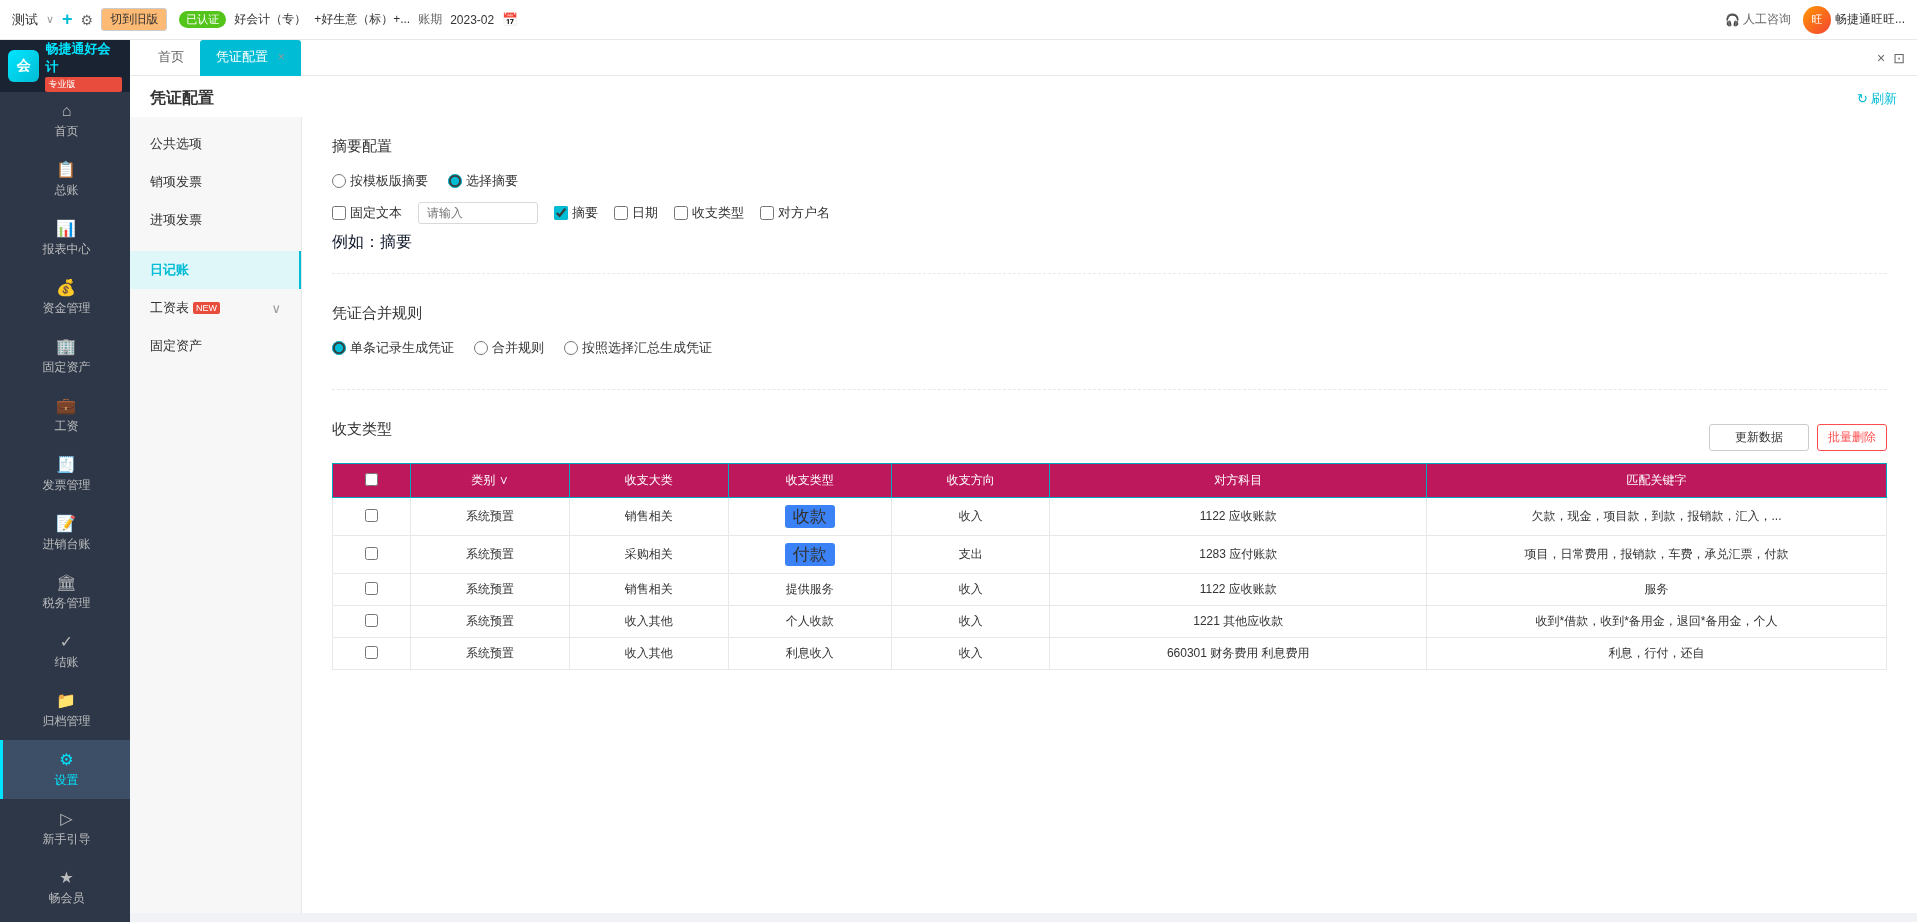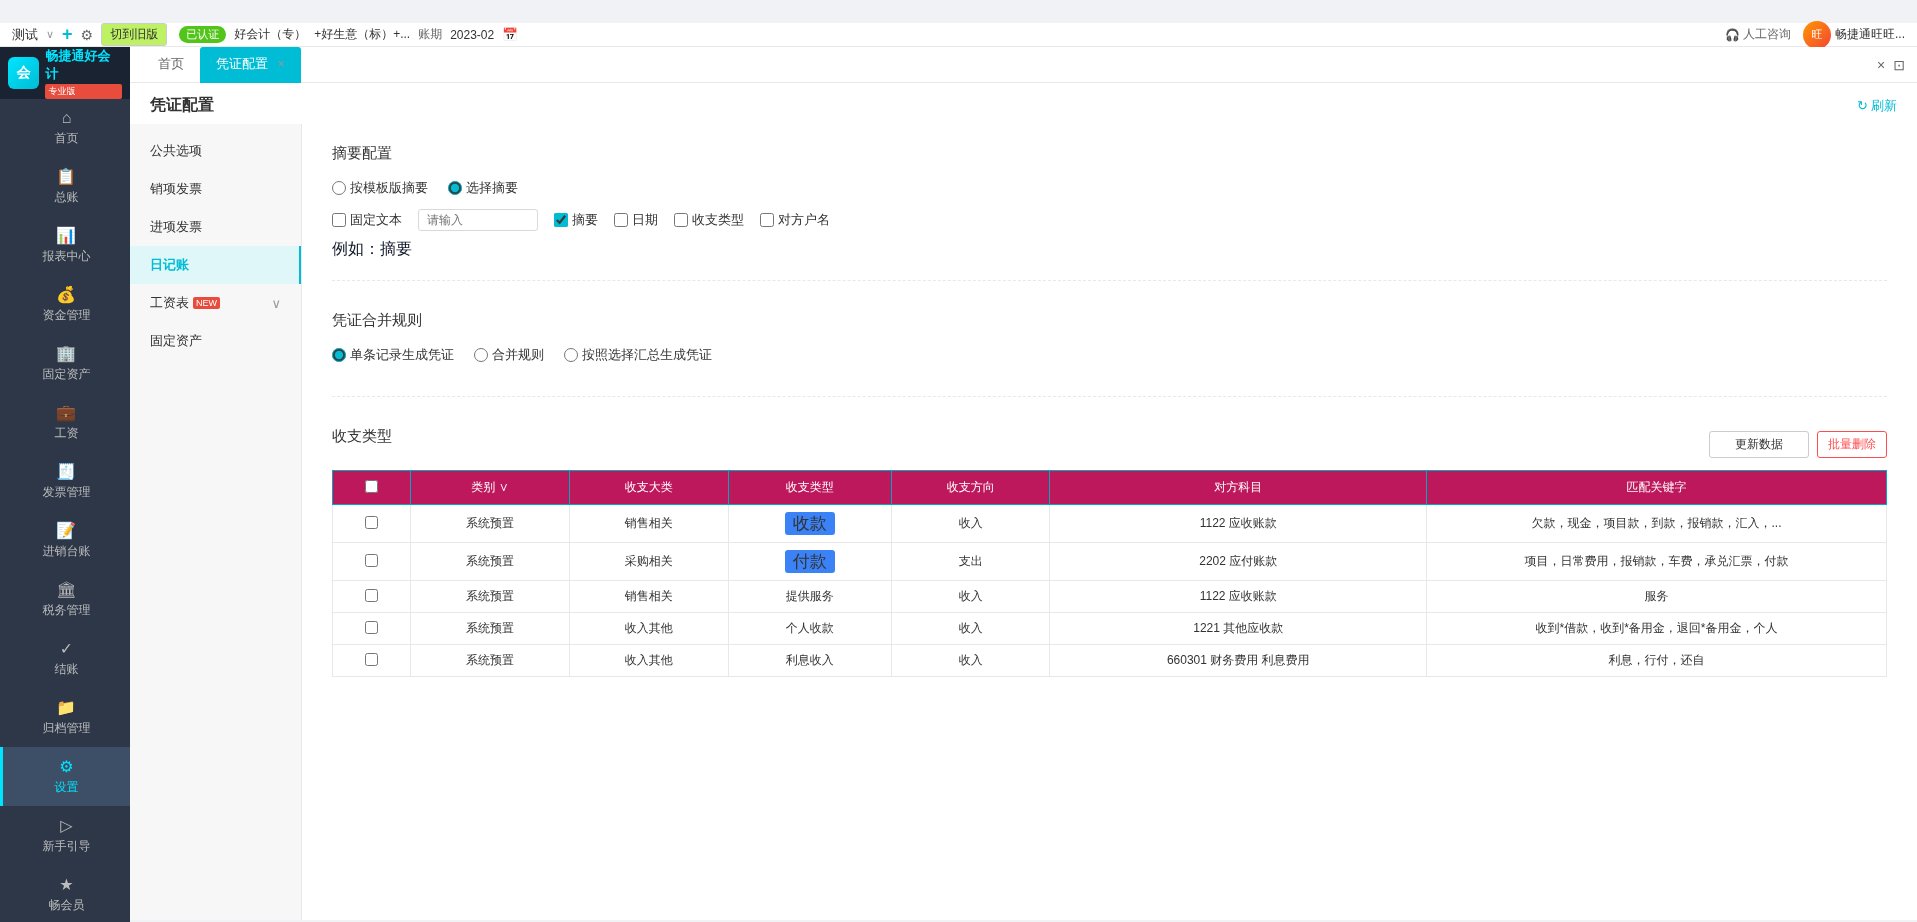--- a/index.html
+++ b/index.html
@@ -1,20 +1,20 @@
 <!DOCTYPE html>
 <html><head>
   <meta charset="utf-8">
   <style>
     * { margin: 0; padding: 0; box-sizing: border-box; }
     body { font-family: 'Microsoft YaHei', Arial, sans-serif; font-size: 13px; background: #f0f2f5; color: #333; width: 1917px; min-height: 922px; overflow-x: hidden; }
 
     
-    .top-nav { display: flex; align-items: center; background: #fff; height: 24px; padding: 0 12px; border-bottom: 1px solid #e8e8e8; gap: 8px; margin-top: 23px; }
-    .top-nav-switch-btn { border: 1px solid #ccc; border-radius: 3px; padding: 2px 8px; font-size: 12px; cursor: pointer; background: #bef264; color: #333; }
+    .top-nav { display: flex; align-items: center; background: #fff; height: 40px; padding: 0 12px; border-bottom: 1px solid #e8e8e8; gap: 8px; }
+    .top-nav-switch-btn { border: 1px solid #ccc; border-radius: 3px; padding: 2px 8px; font-size: 12px; cursor: pointer; background: #fdba74; color: #333; }
     .top-nav-badges { display: flex; gap: 8px; align-items: center; margin-left: 4px; }
     .top-nav-right { margin-left: auto; display: flex; align-items: center; gap: 12px; }
     .top-nav-user { display: flex; align-items: center; gap: 4px; cursor: pointer; }
     .user-avatar { width: 28px; height: 28px; border-radius: 50%; background: linear-gradient(135deg, #ff9800, #f44336); display: flex; align-items: center; justify-content: center; color: #fff; font-size: 11px; }
 
     
     .layout { display: flex; height: calc(922px - 40px); }
     .sidebar { width: 130px; background: #2d3748; color: #fff; display: flex; flex-direction: column; flex-shrink: 0; }
     .sidebar-logo { display: flex; align-items: center; justify-content: center; padding: 8px; background: #1a2332; height: 52px; gap: 6px; }
     .logo-icon { width: 32px; height: 32px; background: linear-gradient(135deg, #00e5ff, #00bcd4); border-radius: 6px; display: flex; align-items: center; justify-content: center; color: #fff; font-size: 14px; font-weight: bold; }
@@ -36,21 +36,21 @@
 
     
     .content-area { flex: 1; overflow-y: auto; }
     .page-header { display: flex; align-items: center; justify-content: space-between; padding: 12px 20px 8px; background: #fff; }
     .page-title { font-size: 16px; font-weight: bold; color: #333; }
     .refresh-btn { color: #00bcd4; font-size: 13px; cursor: pointer; display: flex; align-items: center; gap: 3px; }
 
     .config-layout { display: flex; background: #fff; min-height: calc(100% - 50px); }
     .config-sidebar { width: 172px; background: #f7f7f7; border-right: 1px solid #e8e8e8; padding: 8px 0; }
     .config-menu-item { padding: 10px 20px; font-size: 13px; color: #333; cursor: pointer; display: flex; align-items: center; gap: 4px; }
-    .config-menu-item.active { background: #e0f7fa; color: #00bcd4; font-weight: bold; border-right: 2px solid #00bcd4; }
+    .config-menu-item.active { background: #e0f7fa; color: #00bcd4; font-weight: bold; border-right: 2px solid #00bcd4; margin-top: 12px; }
     .config-menu-item .new-badge { background: #e74c3c; color: #fff; font-size: 9px; padding: 1px 3px; border-radius: 2px; }
     .config-menu-arrow { margin-left: auto; color: #999; }
 
     .config-main { flex: 1; padding: 20px 30px; }
     .section { margin-bottom: 30px; border-bottom: 1px dashed #e8e8e8; padding-bottom: 20px; }
     .section-title { font-size: 15px; font-weight: normal; color: #333; margin-bottom: 16px; }
     .radio-group { display: flex; gap: 20px; margin-bottom: 12px; align-items: center; }
     .radio-item { display: flex; align-items: center; gap: 4px; cursor: pointer; font-size: 13px; }
     .radio-input { width: 14px; height: 14px; accent-color: #00bcd4; }
     .checkbox-row { display: flex; gap: 16px; align-items: center; margin-top: 8px; flex-wrap: wrap; }
@@ -309,21 +309,21 @@
     <td>收入</td>
     <td class="td-left">1122 应收账款</td>
     <td class="td-left td-ellipsis">欠款，现金，项目款，到款，报销款，汇入，...</td>
   </tr>
                   <tr>
     <td><input type="checkbox" style=""></td>
     <td class="td-left">系统预置</td>
     <td>采购相关</td>
     <td><span class="reset-badge">付款</span></td>
     <td>支出</td>
-    <td class="td-left">2202 应付账款</td>
+    <td class="td-left">1283 应付账款</td>
     <td class="td-left td-ellipsis">项目，日常费用，报销款，车费，承兑汇票，付款</td>
   </tr>
                   <tr>
     <td><input type="checkbox" style=""></td>
     <td class="td-left">系统预置</td>
     <td>销售相关</td>
     <td><span>提供服务</span></td>
     <td>收入</td>
     <td class="td-left">1122 应收账款</td>
     <td class="td-left td-ellipsis">服务</td>

